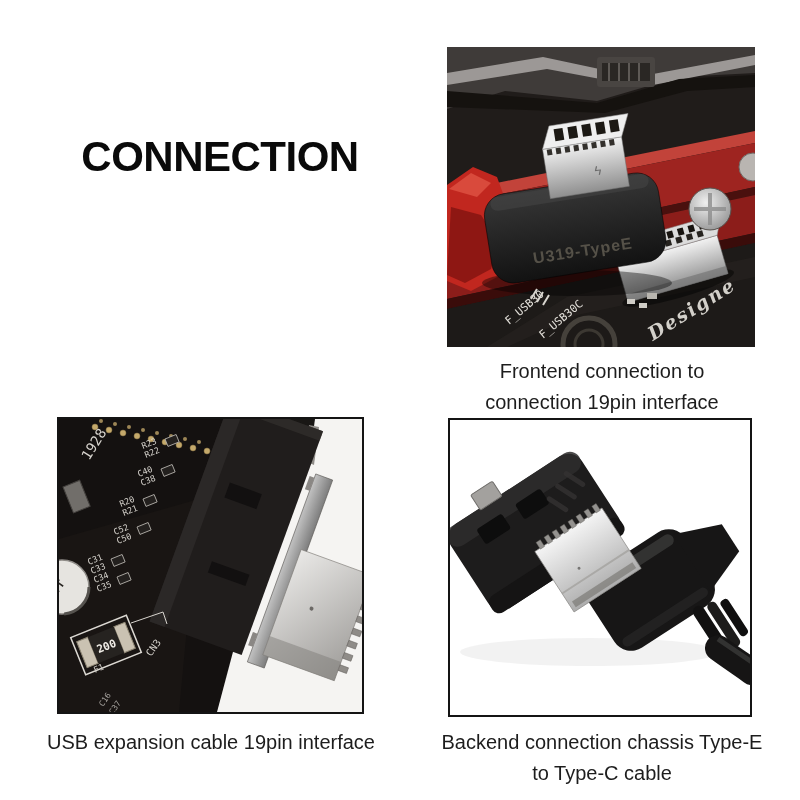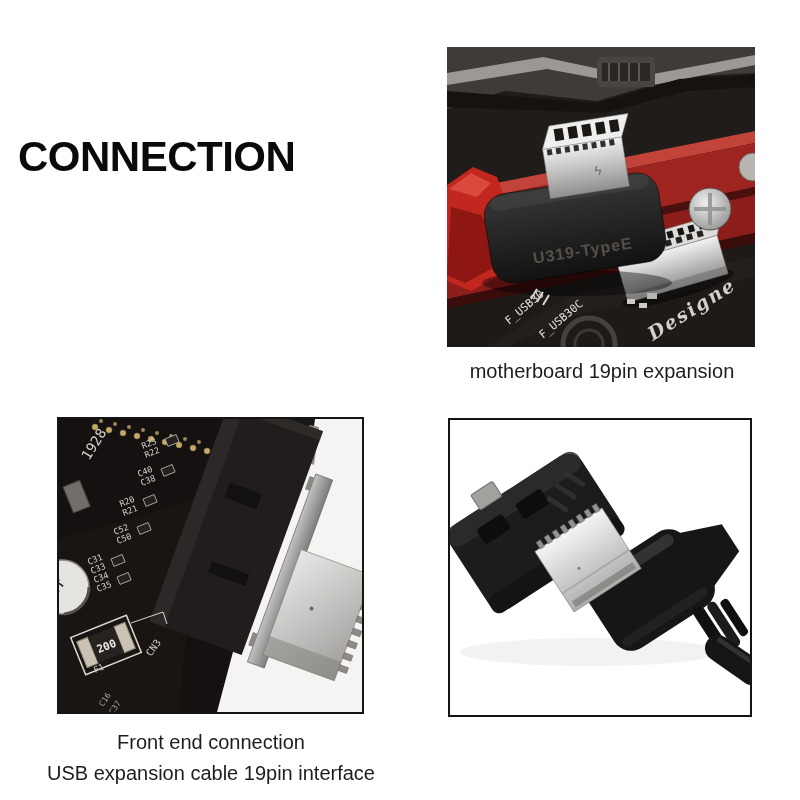--- a/index.html
+++ b/index.html
@@ -1,18 +1,18 @@
 <!DOCTYPE html>
 <html><head>
 <meta charset="utf-8">
 <style>
   html,body{margin:0;padding:0;background:#fff;}
   .stage{position:relative;width:800px;height:800px;background:#ffffff;overflow:hidden;
          font-family:"Liberation Sans",sans-serif;}
-  .page-title{position:absolute;left:18px;top:126px;width:420px;
+  .page-title{position:absolute;left:10px;top:126px;width:420px;text-align:center;
               font-weight:bold;font-size:42px;line-height:61px;letter-spacing:-0.5px;
               color:#0a0a0a;}
   .photo{position:absolute;overflow:hidden;}
   .photo svg{display:block;}
   #photo-motherboard{left:447px;top:47px;width:308px;height:300px;}
   #photo-card{left:57px;top:417px;width:303px;height:293px;border:2px solid #141414;background:#f5f4f2;}
   #photo-cable{left:448px;top:418px;width:300px;height:295px;border:2px solid #141414;background:#ffffff;}
   .caption{position:absolute;text-align:center;font-size:20px;line-height:31px;color:#1d1d1d;}
   #caption-frontend{left:437px;top:356px;width:330px;}
   #caption-frontcard{left:5px;top:727px;width:412px;}
@@ -147,21 +147,22 @@
         <circle cx="142" cy="297" r="26" fill="none" stroke="#4a463f" stroke-width="5" opacity="0.9"></circle>
         <circle cx="142" cy="297" r="14" fill="none" stroke="#3c3832" stroke-width="3"></circle>
         <rect x="180" y="252" width="8" height="5" fill="#cfccc6"></rect>
         <rect x="192" y="256" width="8" height="5" fill="#cfccc6"></rect>
         <rect x="200" y="246" width="10" height="6" fill="#b8b5af"></rect>
       </g>
     </svg>
   </div>
 
   <div class="caption" id="caption-frontend">
-    <div>motherboard 19pin expansion</div>
+    <div>Frontend connection to</div>
+    <div>connection 19pin interface</div>
   </div>
 
   <div class="photo" id="photo-card">
     <svg width="303" height="293" viewBox="0 0 303 293">
       <defs>
         <linearGradient id="grayG" x1="0" y1="0" x2="1" y2="0">
           <stop offset="0" stop-color="#c2c2c2"></stop>
             <stop offset="1" stop-color="#7d7d7d"></stop>
         </linearGradient>
         <linearGradient id="met2" x1="0" y1="0" x2="1" y2="1">
@@ -280,21 +281,20 @@
       </g>
       <text transform="translate(36,254) rotate(-22)" class="mono" font-size="8.5" fill="#cfccc6">F1</text>
       <text transform="translate(92,238) rotate(-55)" class="mono" font-size="10" fill="#d7d4ce">CN3</text>
       <path d="M72,204 l32,-11 M104,193 l4,12" stroke="#d7d4ce" stroke-width="1" fill="none"></path>
       <text transform="translate(44,288) rotate(-55)" class="mono" font-size="8" fill="#a8a5a0">C16</text>
       <text transform="translate(54,296) rotate(-55)" class="mono" font-size="8" fill="#a8a5a0">C37</text>
     </svg>
   </div>
 
   <div class="caption" id="caption-frontcard">
-    <div>Front end connection</div>
     <div>USB expansion cable 19pin interface</div>
   </div>
 
   <div class="photo" id="photo-cable">
     <svg width="300" height="295" viewBox="0 0 300 295">
       <defs>
         <linearGradient id="met3" x1="0" y1="0" x2="0" y2="1">
           <stop offset="0" stop-color="#f4f4f4"></stop>
             <stop offset="1" stop-color="#adadad"></stop>
         </linearGradient>
@@ -342,14 +342,18 @@
           <rect x="23" y="-43" width="5" height="8"></rect>
             <rect x="32.5" y="-43" width="5" height="8"></rect>
         </g>
         <line x1="-40" y1="14" x2="40" y2="14" stroke="#9a9894" stroke-width="2" opacity="0.6"></line>
         <rect x="-36" y="26" width="72" height="7" fill="#7c7a76" opacity="0.7"></rect>
         <circle cx="-12" cy="2" r="1.5" fill="#777674"></circle>
       </g>
     </svg>
   </div>
 
+  <div class="caption" id="caption-backend">
+    <div>Backend connection chassis Type-E</div>
+    <div>to Type-C cable</div>
+  </div>
 
 </div>
 
 </body></html>

